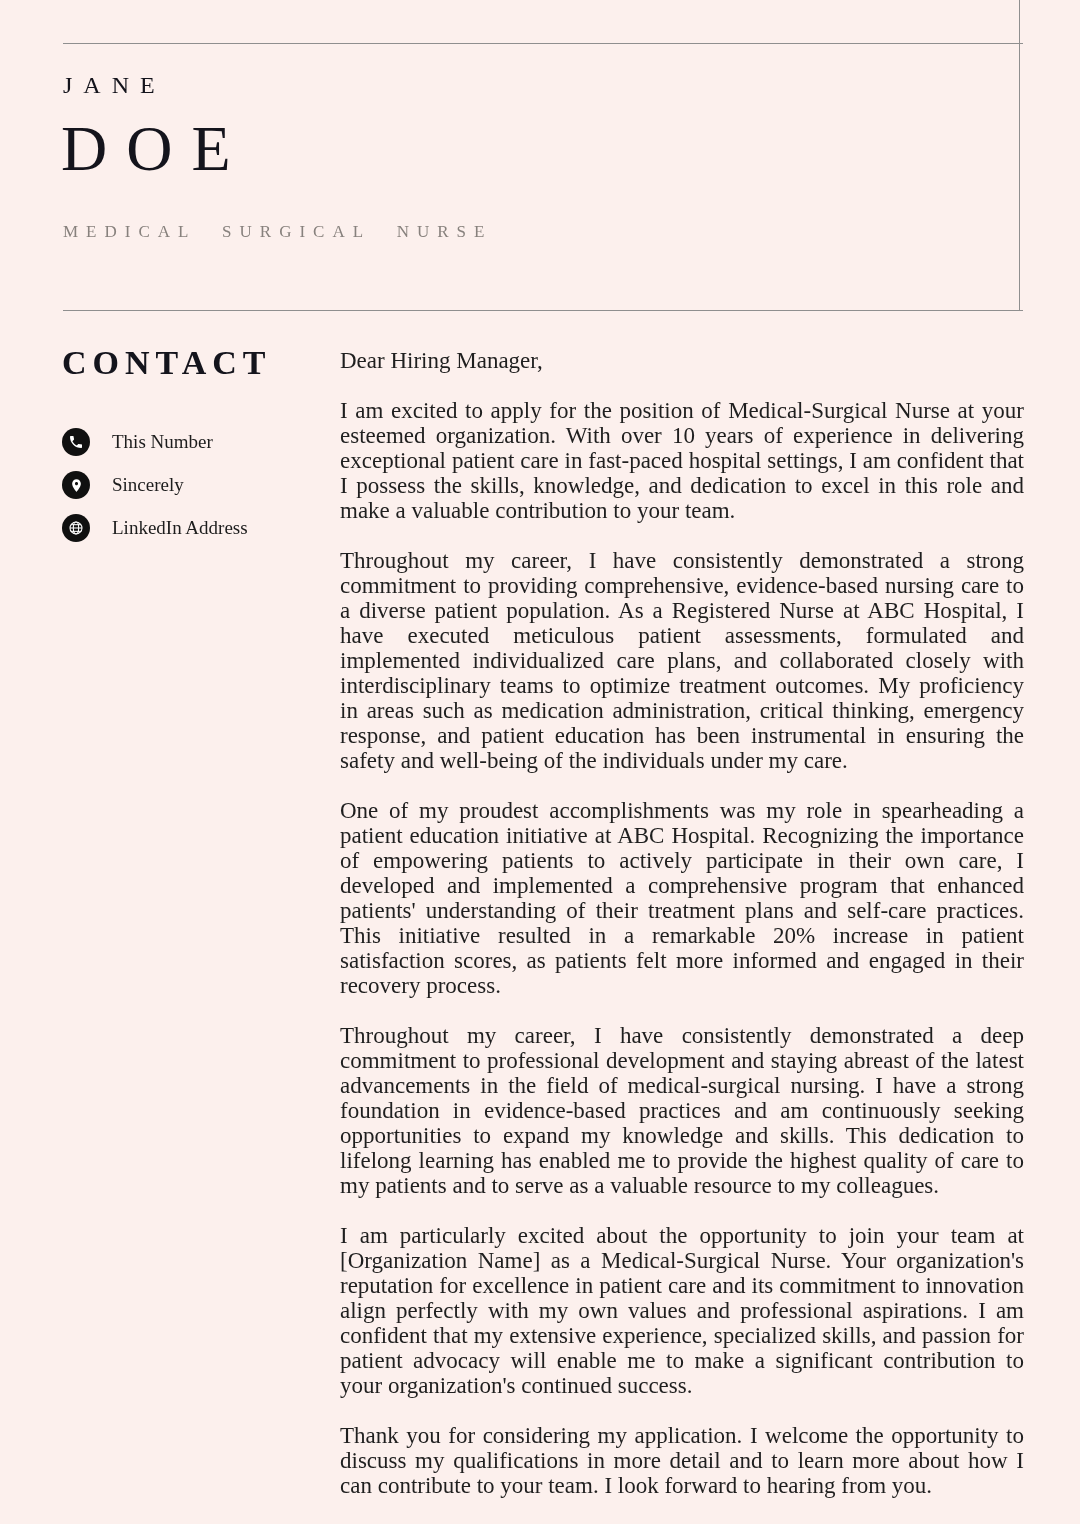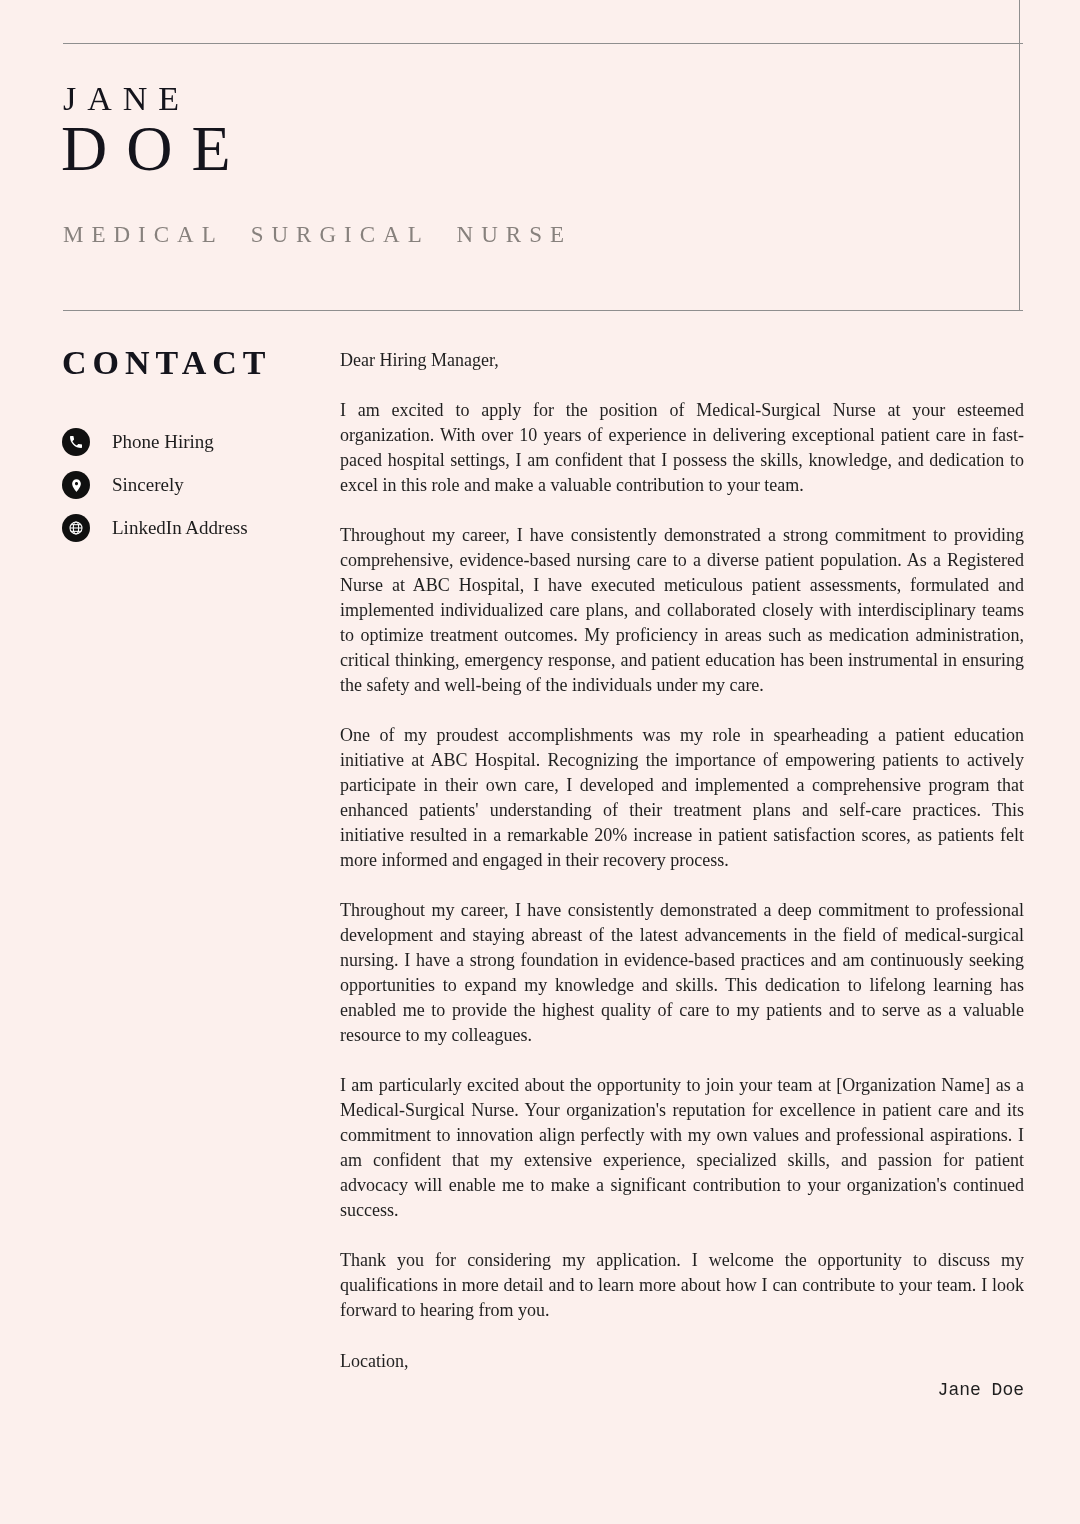--- a/index.html
+++ b/index.html
@@ -19,51 +19,51 @@
     color:var(--ink);
     position:relative;
     overflow:hidden;
   }
   .rule{position:absolute;background:var(--rule);}
   .rule-top{left:63px;top:43px;width:960px;height:1px;}
   .rule-right{left:1019px;top:0;width:1px;height:311px;}
   .rule-bottom{left:63px;top:310px;width:960px;height:1px;}
 
   .first-name{
-    position:absolute;left:63px;top:80px;
-    font-size:34px;letter-spacing:11px;color:var(--name-ink);
+    position:absolute;left:63px;top:72px;
+    font-size:24px;letter-spacing:11px;color:var(--name-ink);
   }
   .last-name{
     position:absolute;left:61px;top:112px;
     font-size:64px;letter-spacing:19px;font-weight:500;color:var(--name-ink);
   }
   .job-title{
     position:absolute;left:63px;top:222px;
-    font-size:23px;letter-spacing:8px;word-spacing:14px;color:var(--muted);
+    font-size:17px;letter-spacing:8px;word-spacing:14px;color:var(--muted);
   }
 
   .sidebar{position:absolute;left:62px;top:348px;width:260px;}
   .contact-heading{
     margin:0;font-size:34px;font-weight:700;letter-spacing:6px;
     color:var(--name-ink);line-height:30px;
   }
   .contact-list{margin-top:50px;}
   .contact-row{display:flex;align-items:center;margin-bottom:15px;height:28px;}
   .icon-circle{
     width:28px;height:28px;border-radius:50%;
     background:var(--icon-bg);flex:0 0 28px;
     display:flex;align-items:center;justify-content:center;
   }
   .icon-circle svg{display:block;}
   .contact-label{margin-left:22px;font-size:19px;color:#1d1d1d;white-space:nowrap;}
 
   .letter{position:absolute;left:340px;top:348px;width:684px;}
   .letter p{
     margin:0 0 25px 0;
-    font-size:18px;line-height:25px;
+    font-size:23px;line-height:25px;
     text-align:justify;color:#1f1f1f;
   }
   .letter p.salutation{text-align:left;}
   .letter p.closing{margin-bottom:2px;text-align:left;line-height:27px;}
   .letter p.signature{margin:0;text-align:right;line-height:27px;font-family:Liberation Mono, monospace;}
 </style>
 </head>
 <body>
 
 <div class="page">
@@ -81,21 +81,21 @@
   <aside class="sidebar">
     <h2 class="contact-heading">CONTACT</h2>
     <div class="contact-list">
 
       <div class="contact-row">
         <span class="icon-circle">
           <svg width="16" height="16" viewBox="0 0 24 24">
             <path fill="#ffffff" d="M6.62 10.79c1.44 2.83 3.76 5.14 6.59 6.59l2.2-2.2c.27-.27.67-.36 1.02-.24 1.12.37 2.33.57 3.57.57.55 0 1 .45 1 1V20c0 .55-.45 1-1 1-9.39 0-17-7.61-17-17 0-.55.45-1 1-1h3.5c.55 0 1 .45 1 1 0 1.25.2 2.45.57 3.57.11.35.03.74-.25 1.02l-2.2 2.2z"></path>
           </svg>
         </span>
-        <span class="contact-label">Phone Hiring</span>
+        <span class="contact-label">This Number</span>
       </div>
 
 
       <div class="contact-row">
         <span class="icon-circle">
           <svg width="15" height="15" viewBox="0 0 24 24">
             <path fill="#ffffff" d="M12 2C8.13 2 5 5.13 5 9c0 5.25 7 13 7 13s7-7.75 7-13c0-3.87-3.13-7-7-7zm0 9.5c-1.38 0-2.5-1.12-2.5-2.5s1.12-2.5 2.5-2.5 2.5 1.12 2.5 2.5-1.12 2.5-2.5 2.5z"></path>
           </svg>
         </span>
         <span class="contact-label">Sincerely</span>

